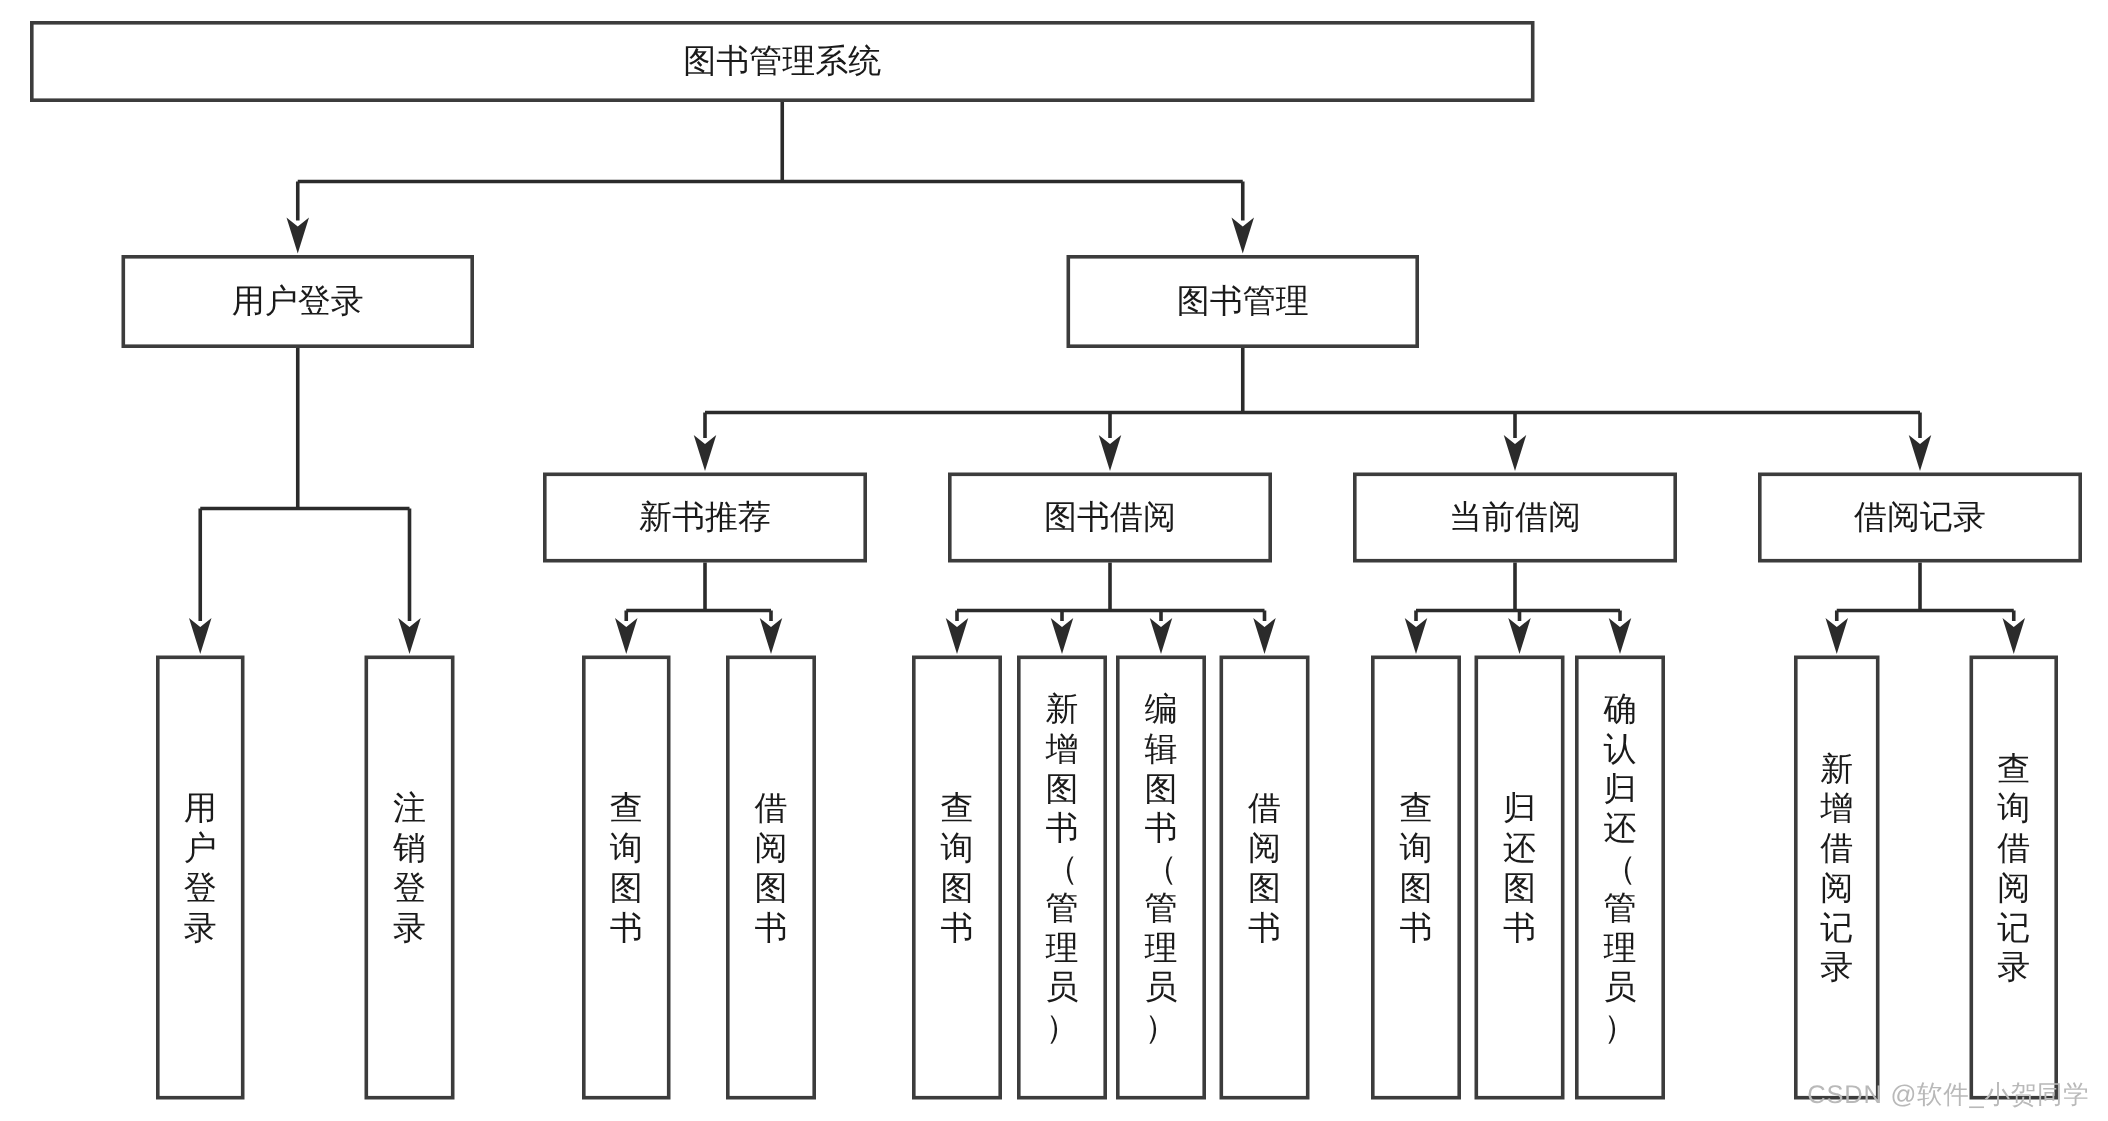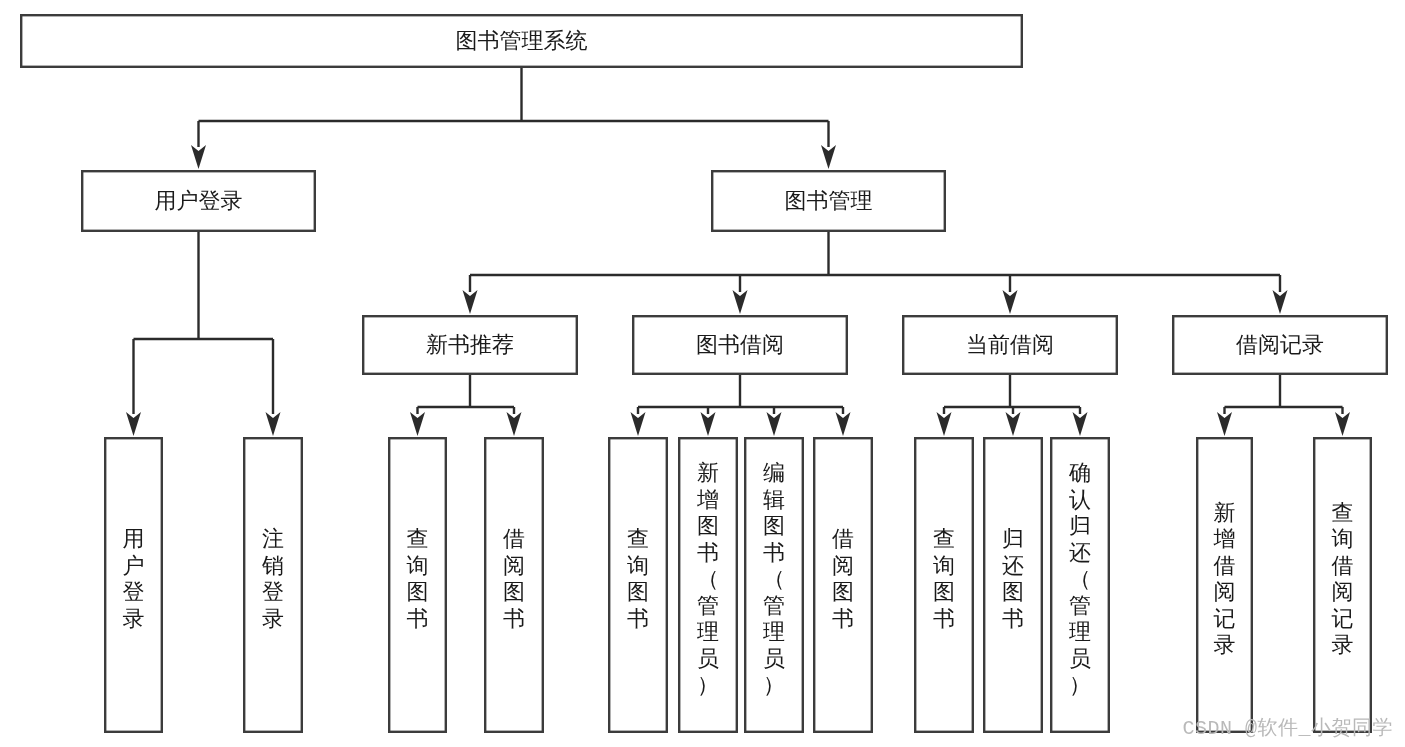--- a/index.html
+++ b/index.html
@@ -14,22 +14,22 @@
     fill:#1a1a1a;font-size:22px;dominant-baseline:middle;text-anchor:middle;
   }
   .node-label-v{
     font-family:"DejaVu Sans","Liberation Sans",sans-serif;
     fill:#1a1a1a;font-size:22px;text-anchor:middle;
   }
   .edge{stroke:#2b2b2b;stroke-width:2.4;fill:none;}
   .arrowhead{fill:#2b2b2b;}
   .watermark{
     position:absolute;right:12px;bottom:6px;
-    font-family:Liberation Mono, monospace;
-    font-size:20px;color:#b9b9b9;white-space:nowrap;letter-spacing:0.5px;
+    font-family:Liberation Sans, sans-serif;
+    font-size:17px;color:#b9b9b9;white-space:nowrap;letter-spacing:0.5px;
   }
 </style>
 </head>
 <body>
 
 <svg id="diagram" viewBox="0 0 1405 747" xmlns="http://www.w3.org/2000/svg">
   <g id="edge-layer">
       <path class="edge" d="M 521.5 68 L 521.5 121"></path>
       <path class="edge" d="M 198.5 121 L 828.5 121"></path>
       <path class="edge" d="M 198.5 121 L 198.5 147"></path>

